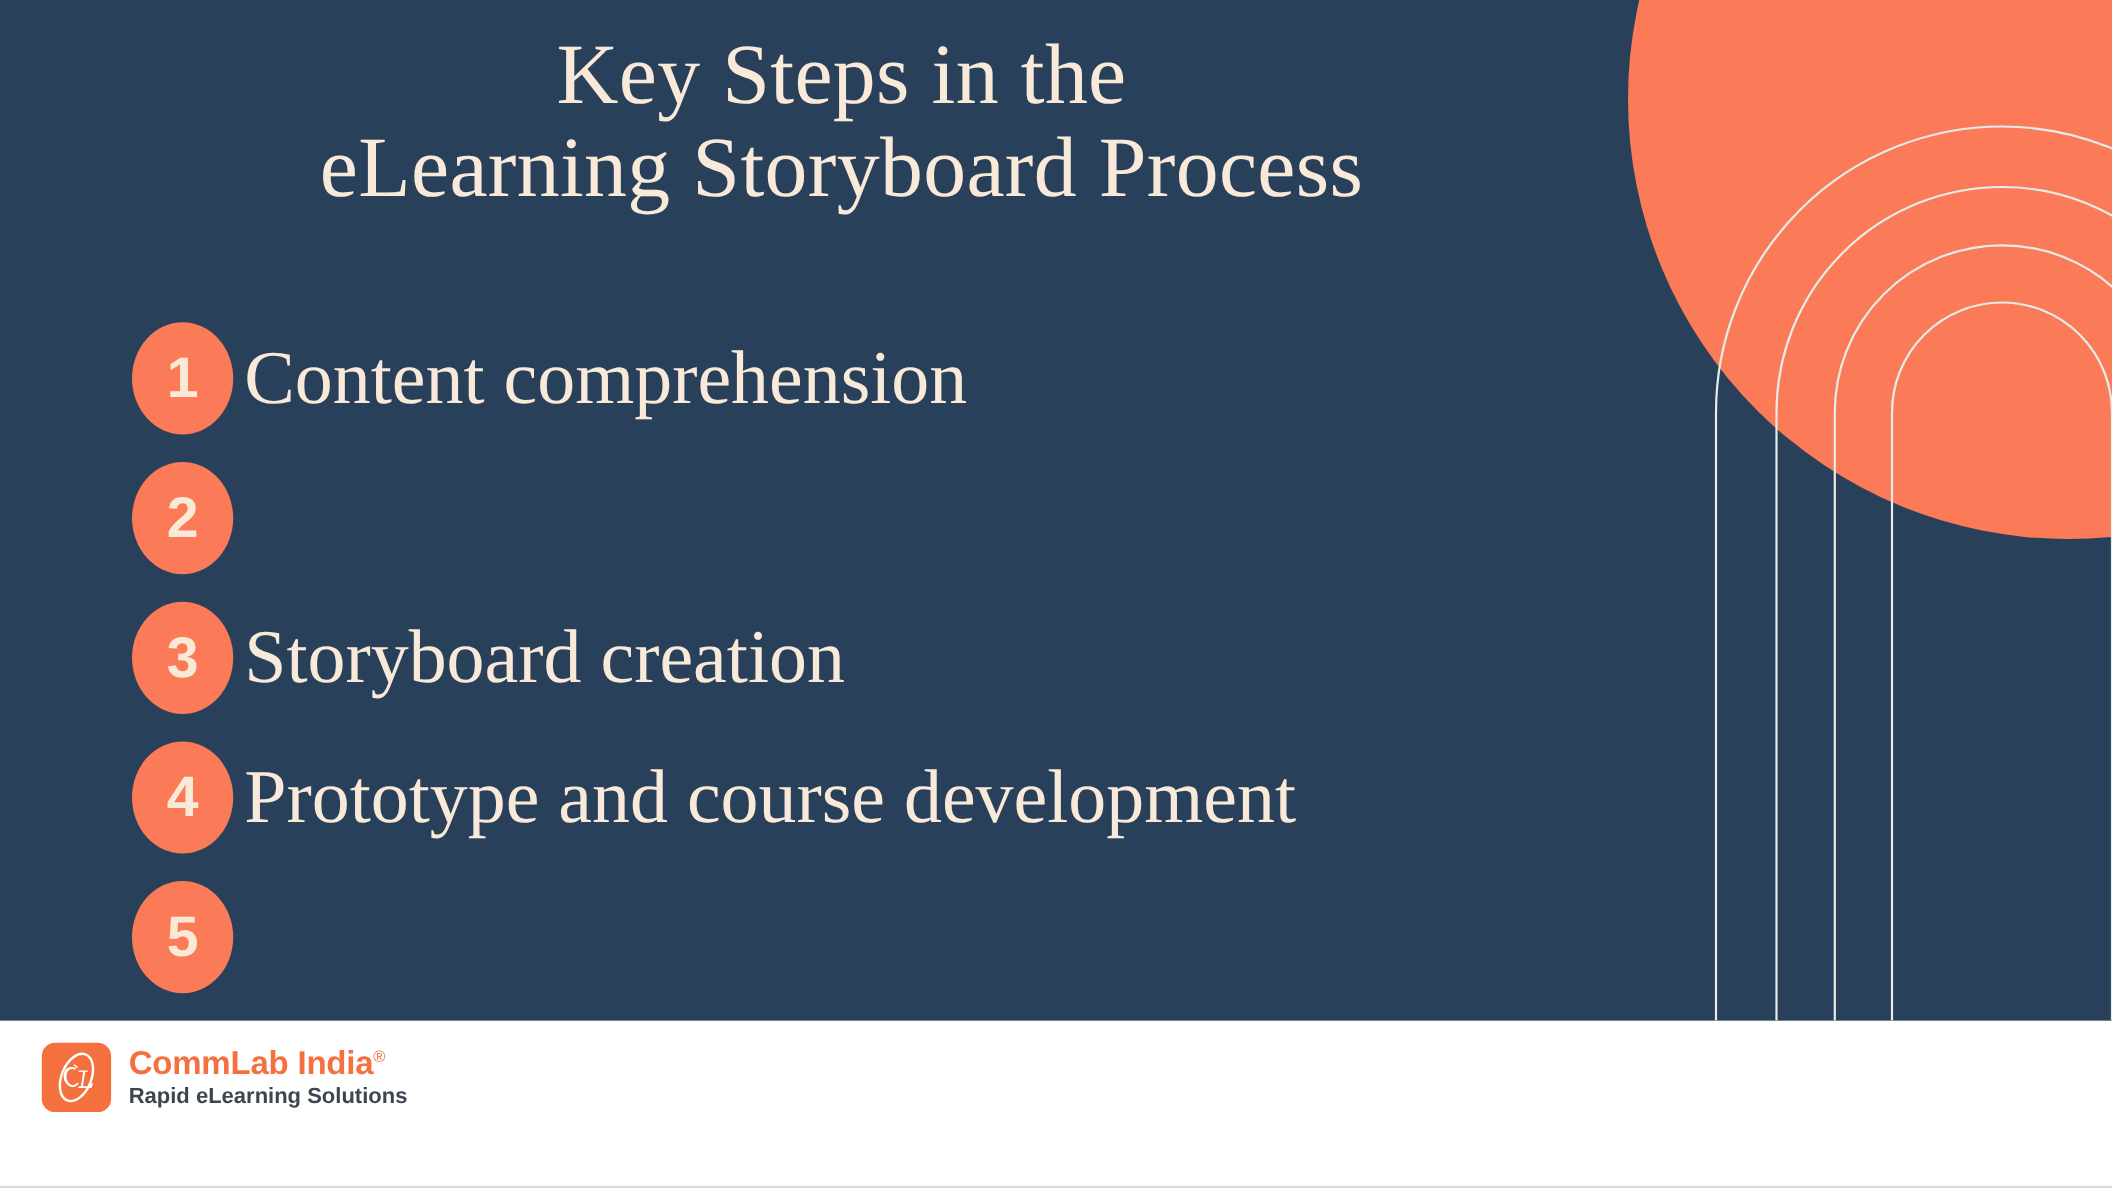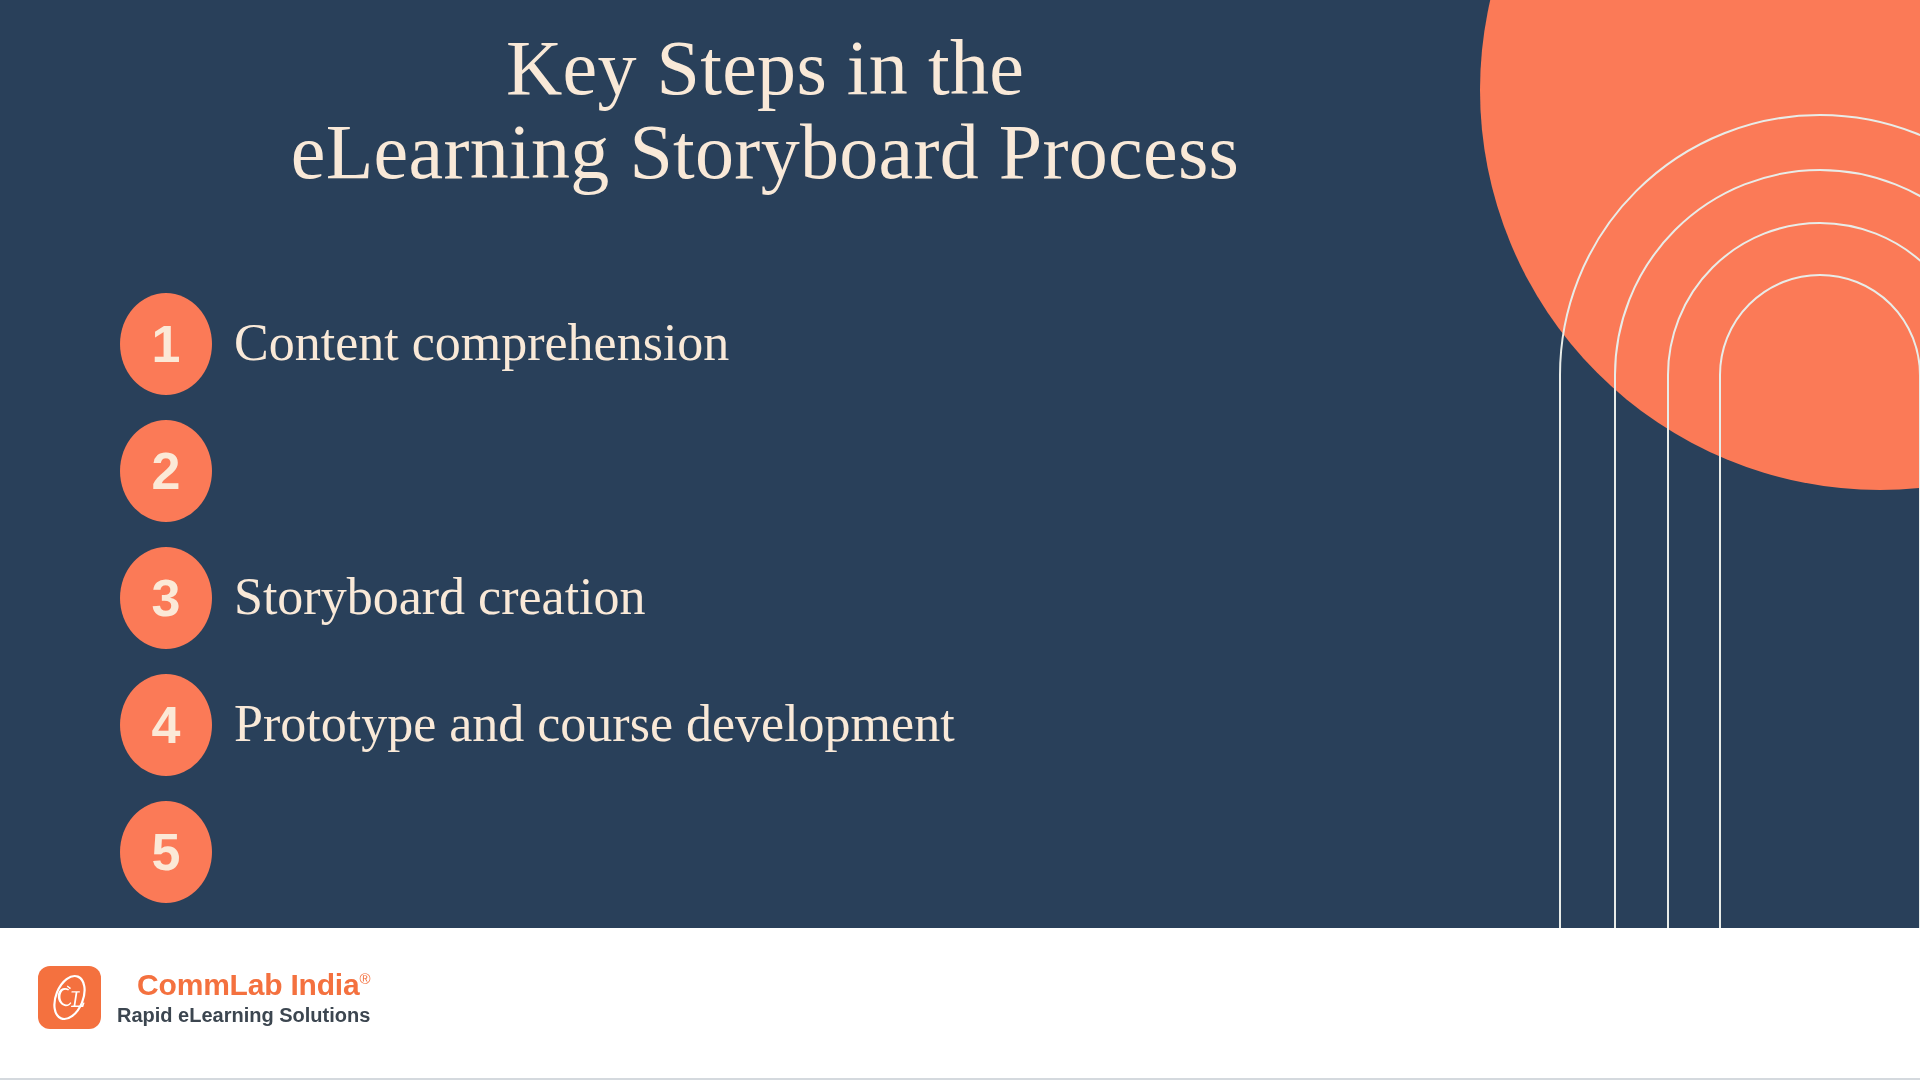--- a/index.html
+++ b/index.html
@@ -87,47 +87,46 @@
     display: flex;
     align-items: center;
     justify-content: center;
     font-family: "Liberation Sans", sans-serif;
     font-weight: 700;
     font-size: 52px;
     line-height: 1;
     user-select: none;
   }
   .step-label {
-    margin-left: 22px;
+    margin-left: 10px;
     color: #f9e9d8;
     font-family: "Liberation Serif", "DejaVu Serif", serif;
     font-weight: 400;
-    font-size: 52px;
+    font-size: 69px;
     line-height: 1.05;
     white-space: nowrap;
   }
 
   
   .footer {
     position: absolute;
     left: 0;
     top: 928px;
     width: 1920px;
     height: 152px;
     background: #ffffff;
     border-bottom: 2px solid #d4d9de;
     box-sizing: border-box;
   }
   .logo {
     position: absolute;
     left: 38px;
-    top: 38px;
+    top: 20px;
     display: flex;
     align-items: center;
-    text-align: right;
   }
   .logo-mark {
     width: 63px;
     height: 63px;
     border-radius: 12px;
     background: #f4713f;
     position: relative;
     flex: 0 0 auto;
   }
   .logo-mark svg { display: block; }

